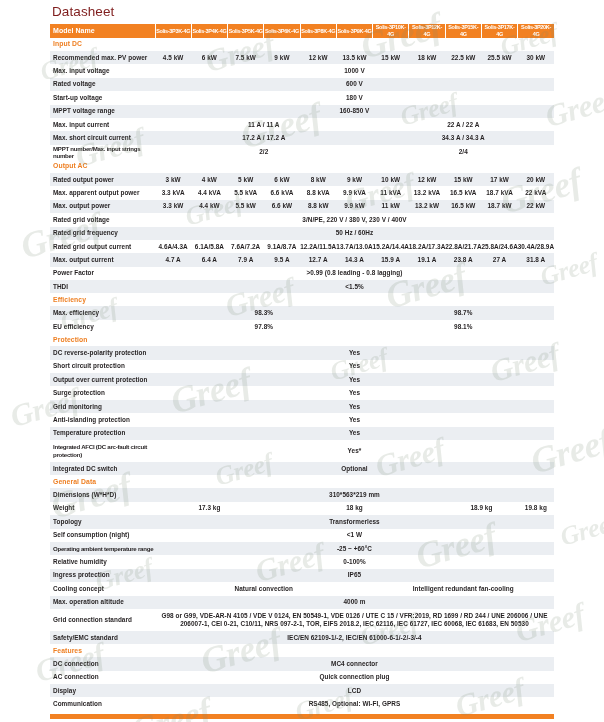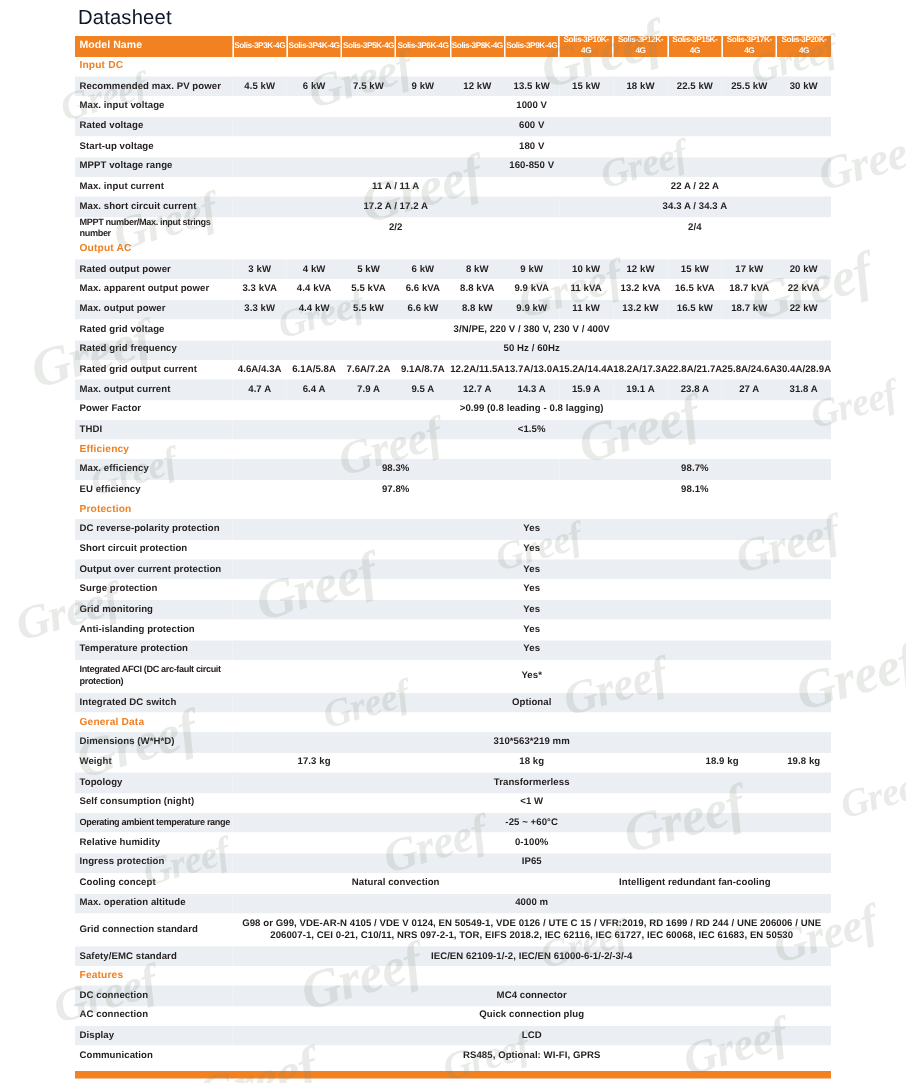--- a/index.html
+++ b/index.html
@@ -40,21 +40,21 @@
     position: absolute;
     left: 50px;
     top: 0;
     width: 504px;
     z-index: 1;
   }
 
   .doc-title {
     font-size: 13.5px;
     font-weight: normal;
-    color: #0f172a;
+    color: #7f1d1d;
     padding: 4px 0 5px 2px;
     letter-spacing: 0.1px;
   }
 
   table.ds {
     border-collapse: collapse;
     width: 504px;
     table-layout: fixed;
   }
   table.ds td {

